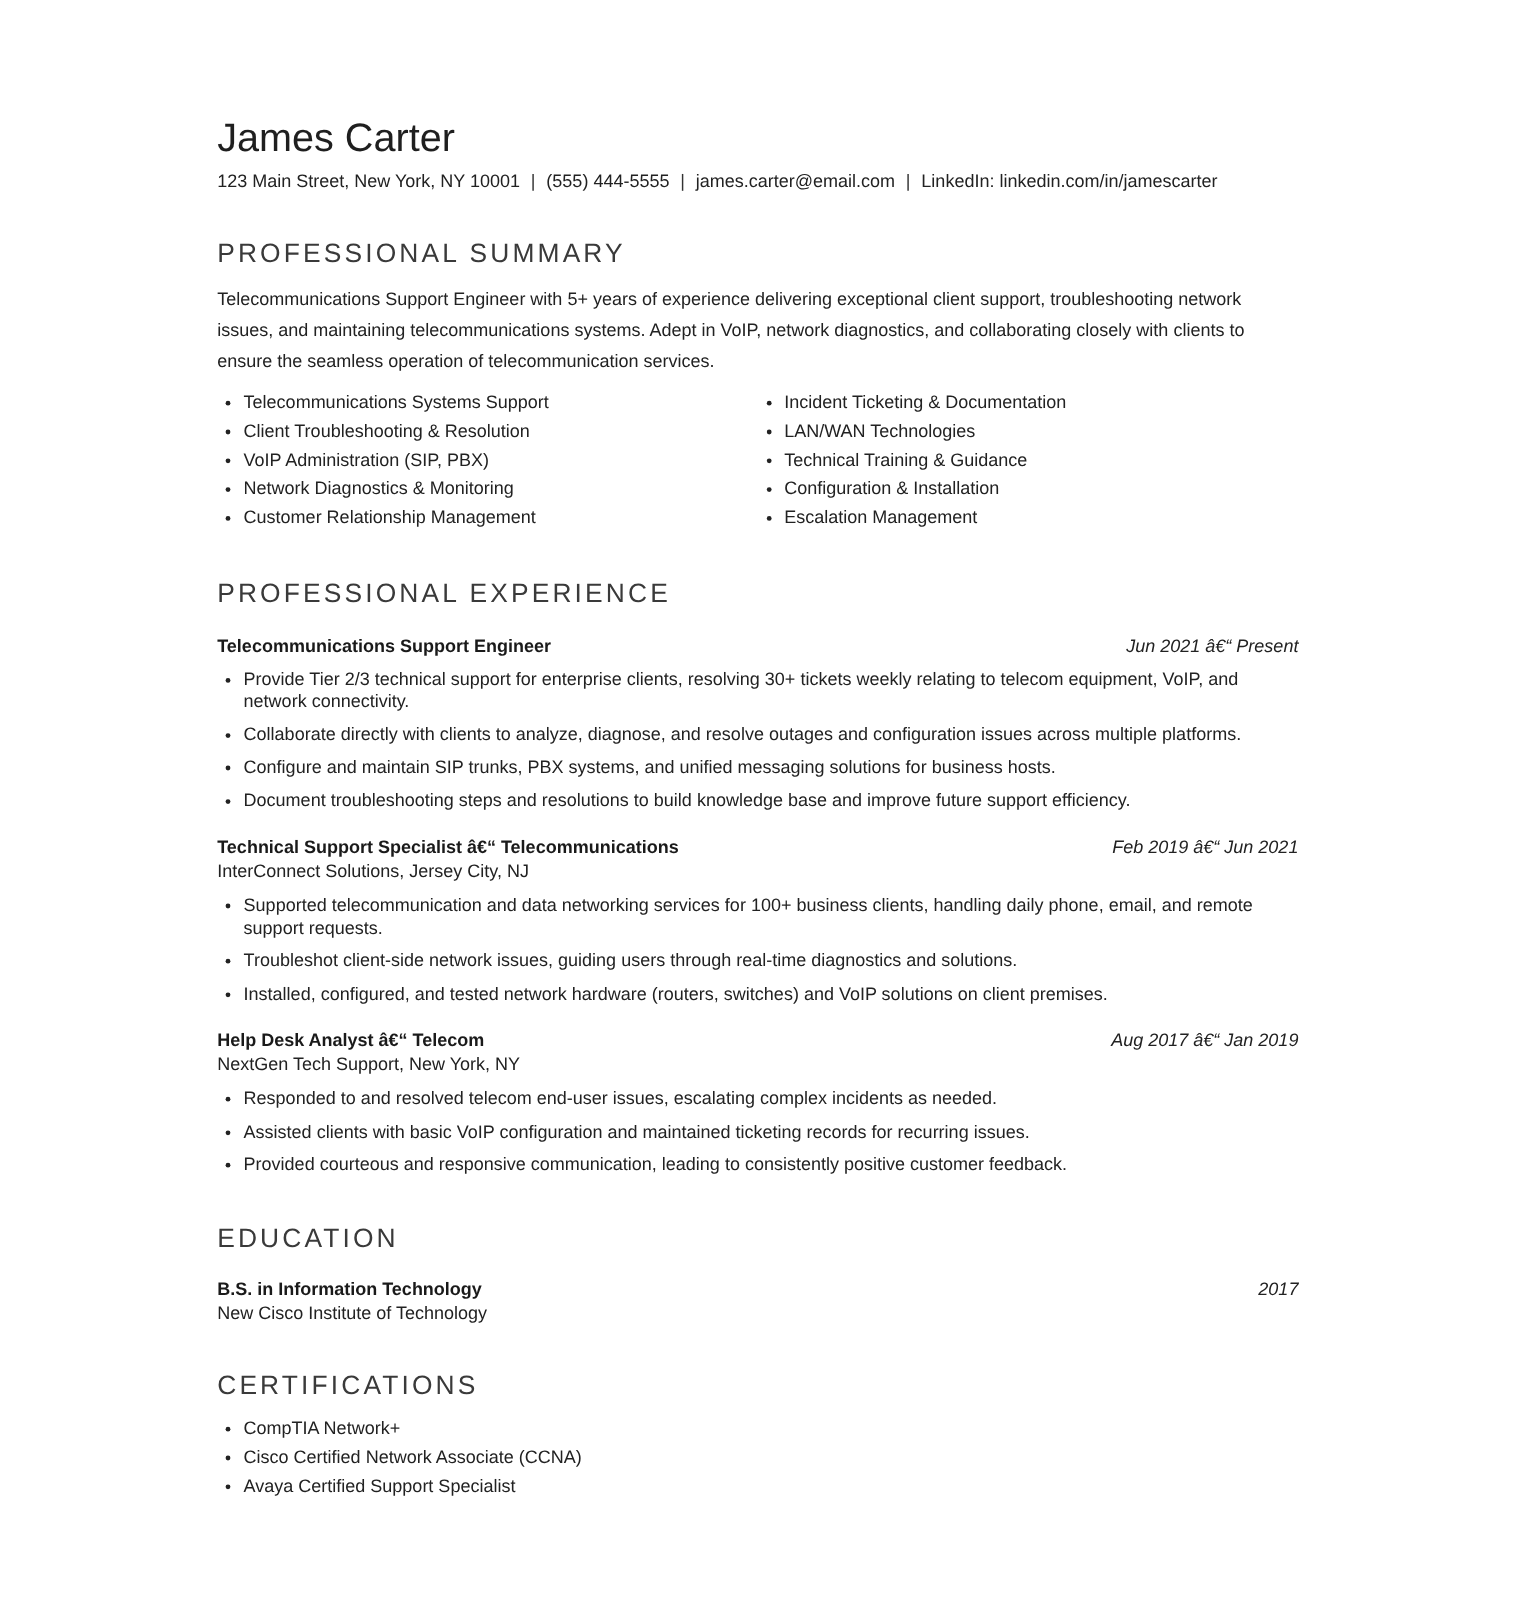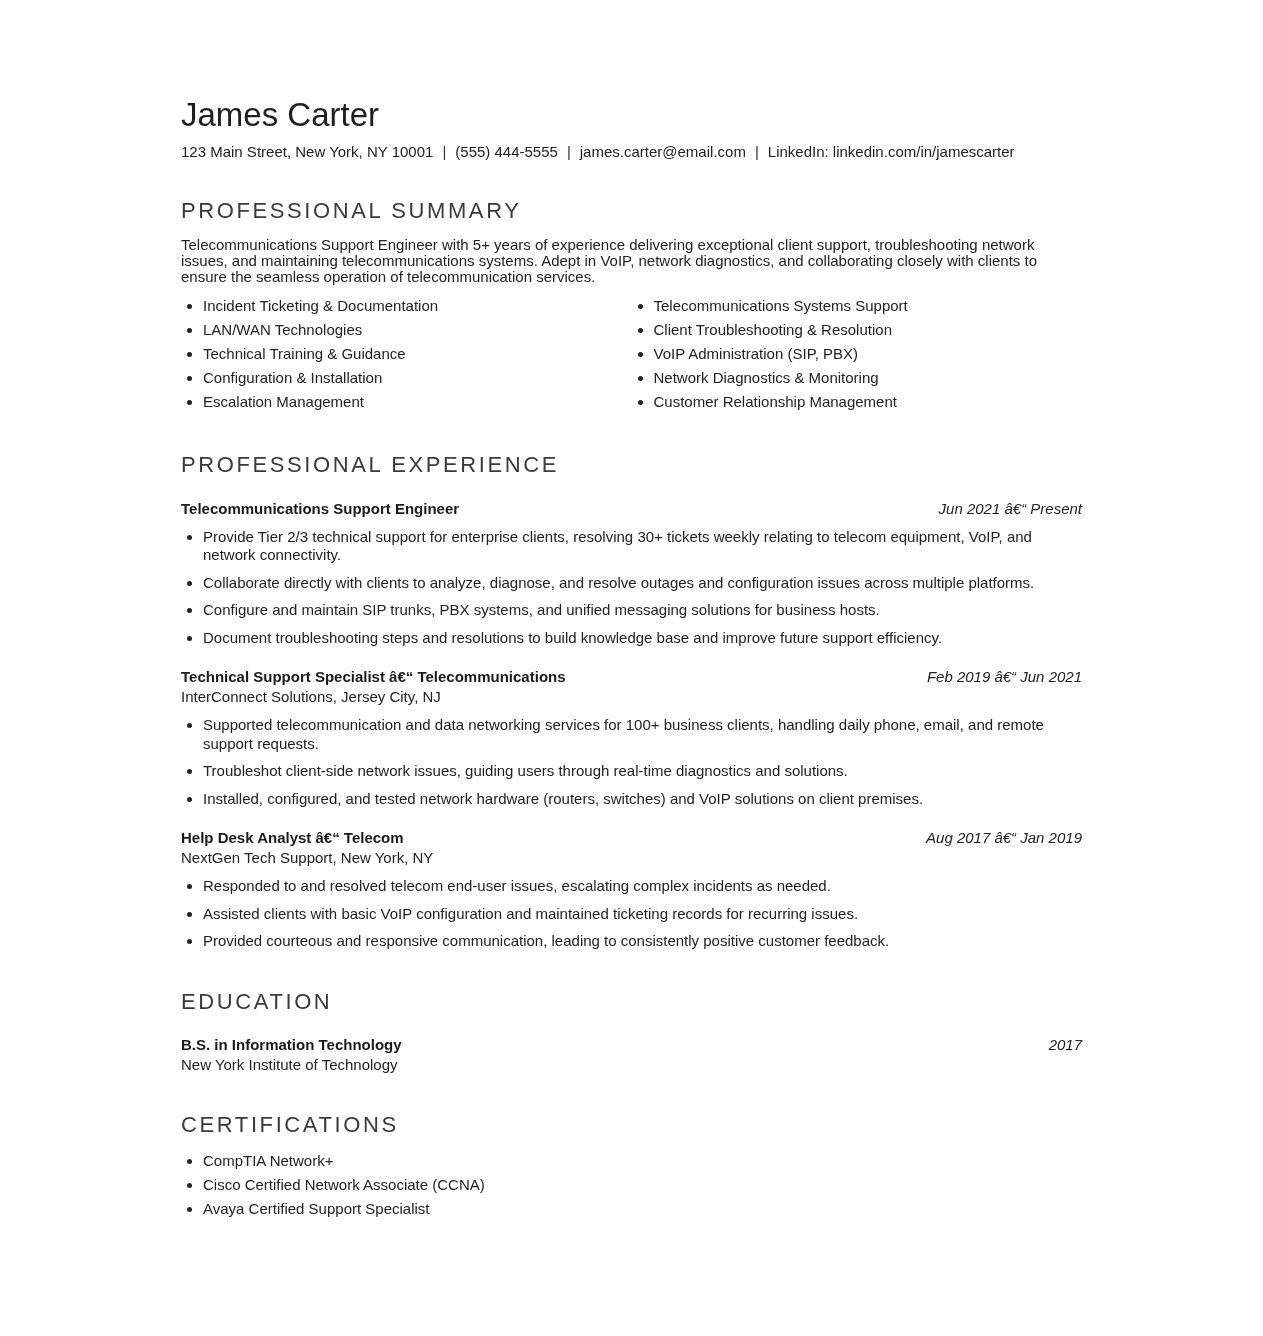--- a/index.html
+++ b/index.html
@@ -39,21 +39,21 @@
   h2.section-heading {
     font-size: 22px;
     font-weight: 400;
     letter-spacing: 2.6px;
     color: #3a3a3a;
     margin: 38px 0 0 0;
     line-height: 1.2;
   }
   p.summary {
     font-size: 15px;
-    line-height: 16px;
+    line-height: 26px;
     margin: 13px 0 0 0;
   }
   .skills-cols {
     display: flex;
     margin-top: 9px;
   }
   .skills-cols ul {
     flex: 1 1 50%;
     margin: 0;
     padding-left: 22px;
@@ -111,32 +111,32 @@
 
   <div class="contact">
     <span>123 Main Street, New York, NY 10001</span><span class="sep">|</span><span>(555) 444-5555</span><span class="sep">|</span><span>james.carter@email.com</span><span class="sep">|</span><span>LinkedIn: linkedin.com/in/jamescarter</span>
   </div>
 
   <h2 class="section-heading">PROFESSIONAL SUMMARY</h2>
   <p class="summary">Telecommunications Support Engineer with 5+ years of experience delivering exceptional client support, troubleshooting network issues, and maintaining telecommunications systems. Adept in VoIP, network diagnostics, and collaborating closely with clients to ensure the seamless operation of telecommunication services.</p>
 
   <div class="skills-cols">
     <ul>
+      <li>Telecommunications Systems Support</li>
+      <li>Client Troubleshooting &amp; Resolution</li>
+      <li>VoIP Administration (SIP, PBX)</li>
+      <li>Network Diagnostics &amp; Monitoring</li>
+      <li>Customer Relationship Management</li>
+    </ul>
+    <ul>
       <li>Incident Ticketing &amp; Documentation</li>
       <li>LAN/WAN Technologies</li>
       <li>Technical Training &amp; Guidance</li>
       <li>Configuration &amp; Installation</li>
       <li>Escalation Management</li>
-    </ul>
-    <ul>
-      <li>Telecommunications Systems Support</li>
-      <li>Client Troubleshooting &amp; Resolution</li>
-      <li>VoIP Administration (SIP, PBX)</li>
-      <li>Network Diagnostics &amp; Monitoring</li>
-      <li>Customer Relationship Management</li>
     </ul>
   </div>
 
   <h2 class="section-heading">PROFESSIONAL EXPERIENCE</h2>
 
   <div class="job">
     <div class="row-split">
       <span class="job-title">Telecommunications Support Engineer</span>
       <span class="job-dates">Jun 2021 â€“ Present</span>
     </div>
@@ -173,21 +173,21 @@
       <li>Provided courteous and responsive communication, leading to consistently positive customer feedback.</li>
     </ul>
   </div>
 
   <h2 class="section-heading">EDUCATION</h2>
   <div class="edu-block">
     <div class="row-split">
       <span class="job-title">B.S. in Information Technology</span>
       <span class="job-dates">2017</span>
     </div>
-    <div class="company">New York Institute of Technology</div>
+    <div class="company">New Cisco Institute of Technology</div>
   </div>
 
   <h2 class="section-heading">CERTIFICATIONS</h2>
   <ul class="bullets tight">
     <li>CompTIA Network+</li>
     <li>Cisco Certified Network Associate (CCNA)</li>
     <li>Avaya Certified Support Specialist</li>
   </ul>
 
   <div class="spacer-bottom"></div>

